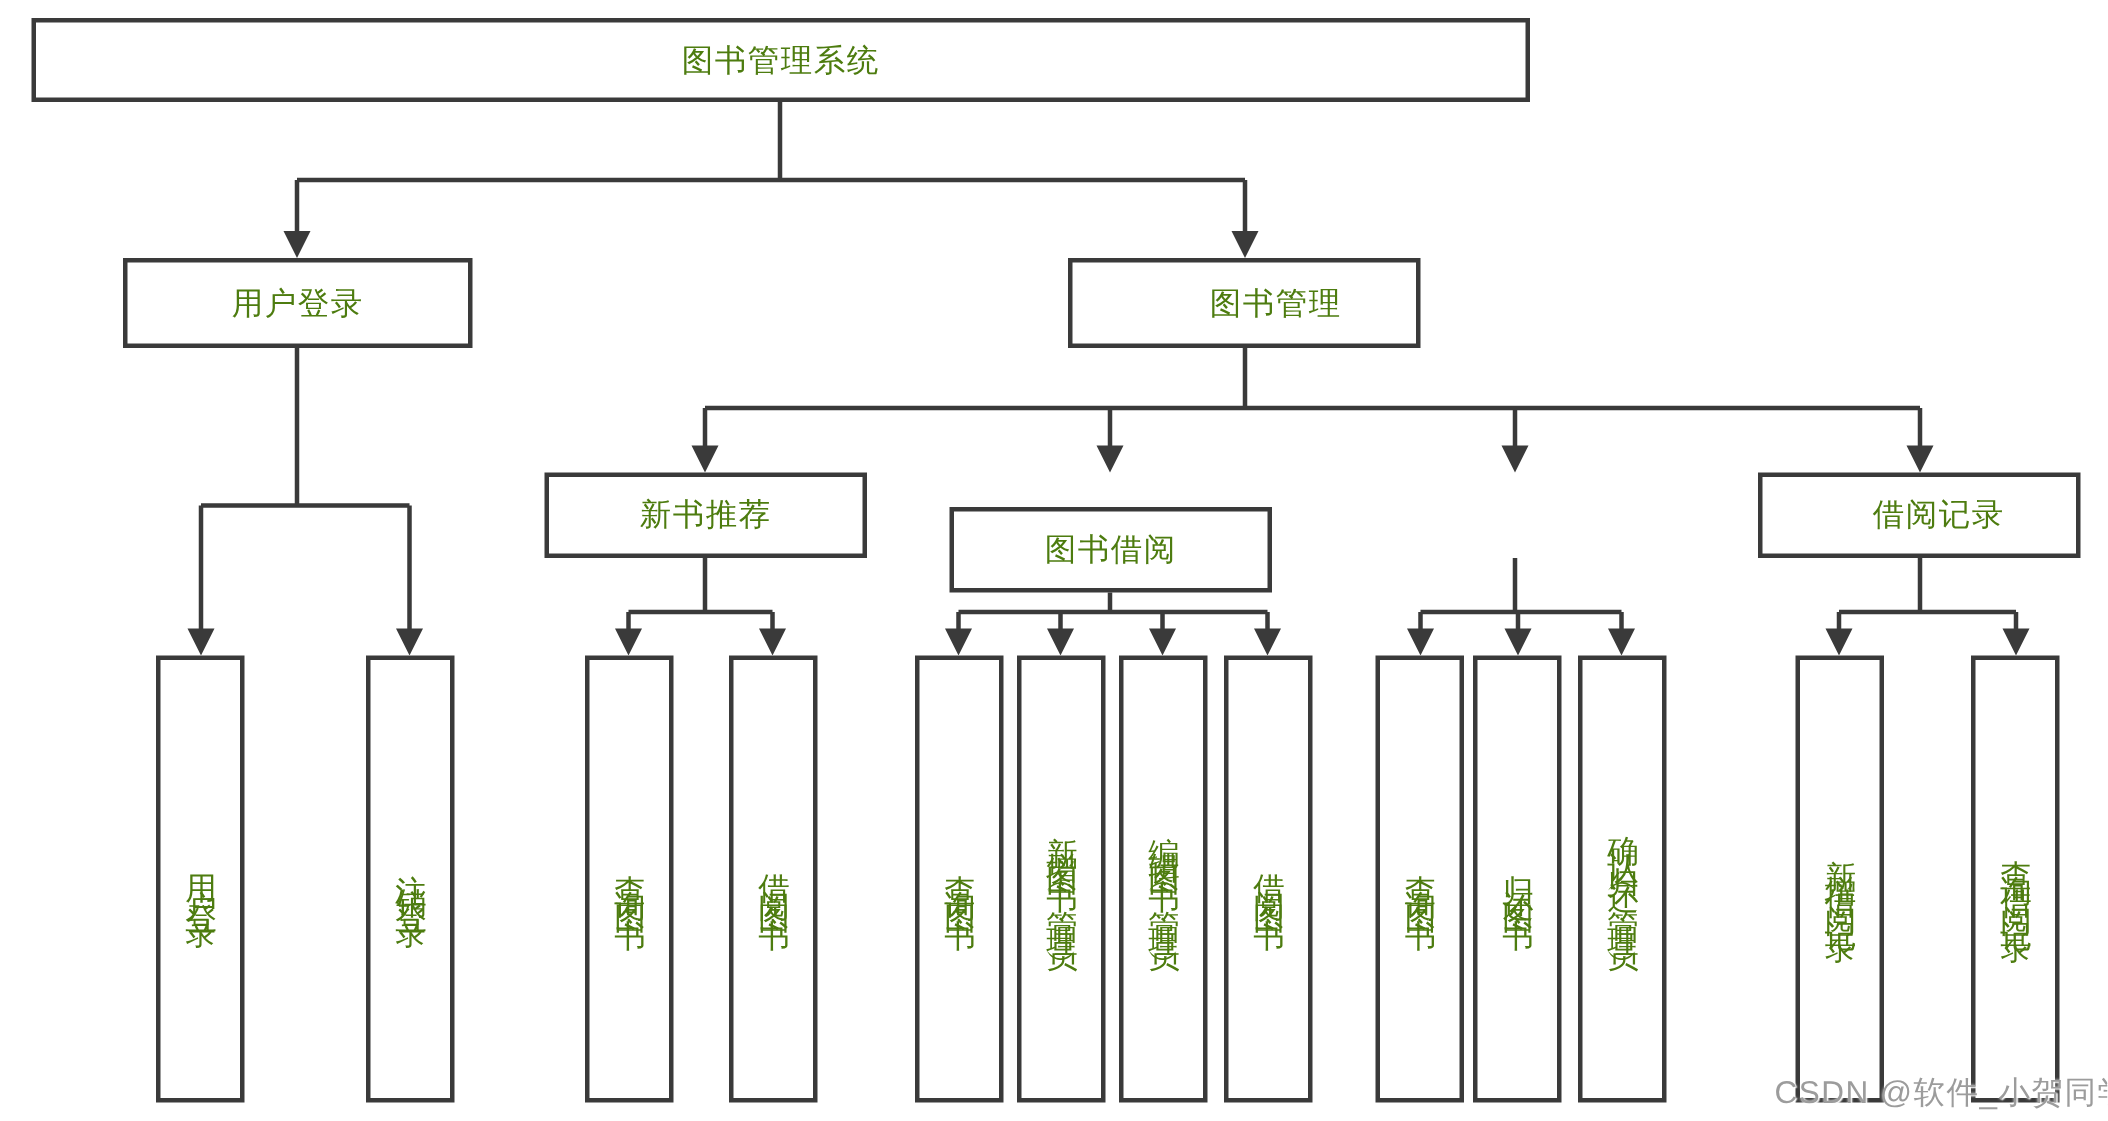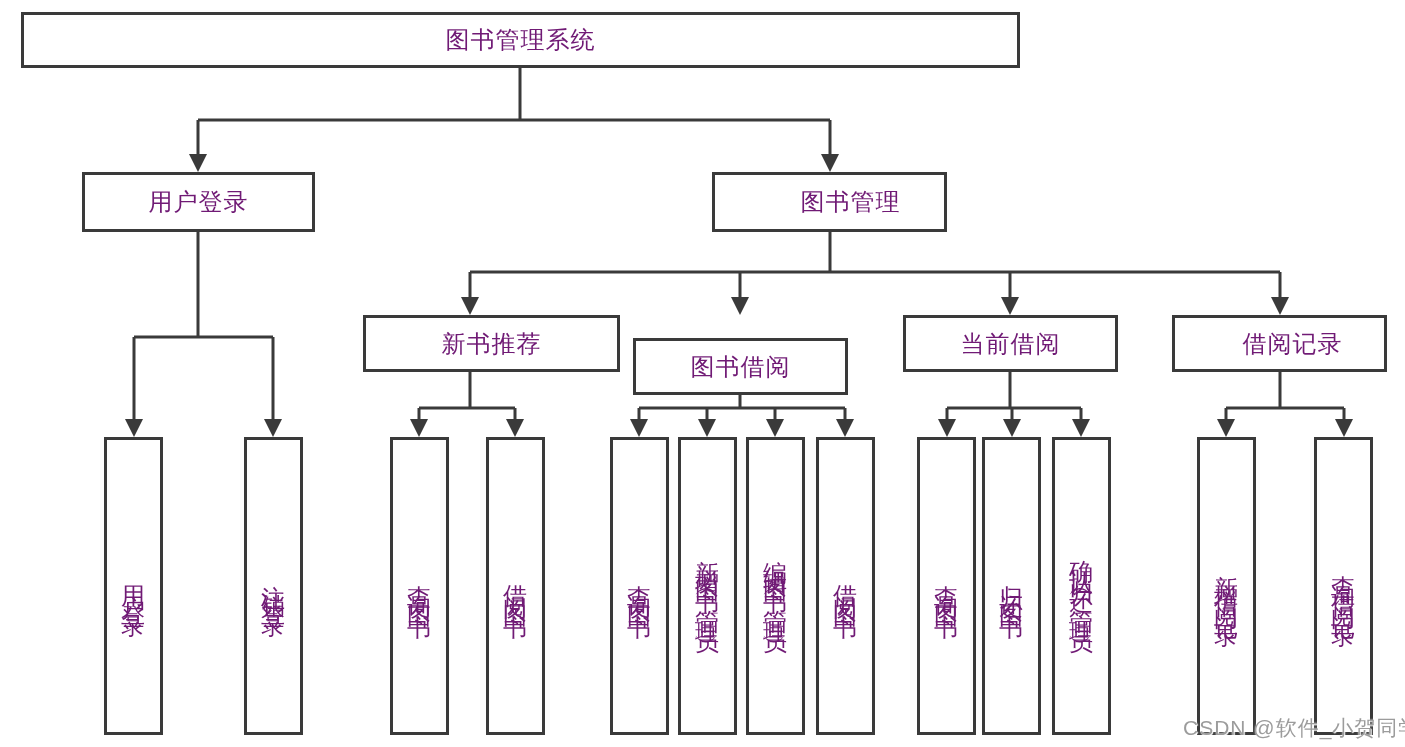--- a/index.html
+++ b/index.html
@@ -23,22 +23,22 @@
     height: 747px;
   }
   .node {
     position: absolute;
     box-sizing: border-box;
     background: #ffffff;
     border: 3px solid #3a3a3a;
     display: flex;
     align-items: center;
     justify-content: center;
-    color: #701a75;
-    font-size: 24px;
+    color: #4d7c0f;
+    font-size: 21px;
     line-height: 1;
     text-align: center;
   }
   .node.h .lbl {
     letter-spacing: 1px;
     white-space: nowrap;
   }
   .node.v {
     width: 59px;
     height: 298px;
@@ -110,28 +110,25 @@
     <span class="lbl">图书管理系统</span>
   </div>
 
   <div class="node h" style="left:82px; top:172px; width:233px; height:60px;">
     <span class="lbl">用户登录</span>
   </div>
   <div class="node h" style="left:712px; top:172px; width:235px; height:60px;padding-left:42px;">
     <span class="lbl">图书管理</span>
   </div>
 
-  <div class="node h" style="left:363px; top:315px; width:257px; height:57px;">
+  <div class="node h" style="left:363px; top:315px; width:215px; height:57px;">
     <span class="lbl">新书推荐</span>
   </div>
   <div class="node h" style="left:633px; top:315px; width:215px; height:57px;margin-top:23px;">
     <span class="lbl">图书借阅</span>
-  </div>
-  <div class="node h" style="left:903px; top:315px; width:215px; height:57px;">
-    <span class="lbl">当前借阅</span>
   </div>
   <div class="node h" style="left:1172px; top:315px; width:215px; height:57px;padding-left:26px;">
     <span class="lbl">借阅记录</span>
   </div>
 
   <div class="node v" style="left:104px;">
     <span class="lbl">用户登录</span>
   </div>
   <div class="node v" style="left:244px;">
     <span class="lbl">注销登录</span>

